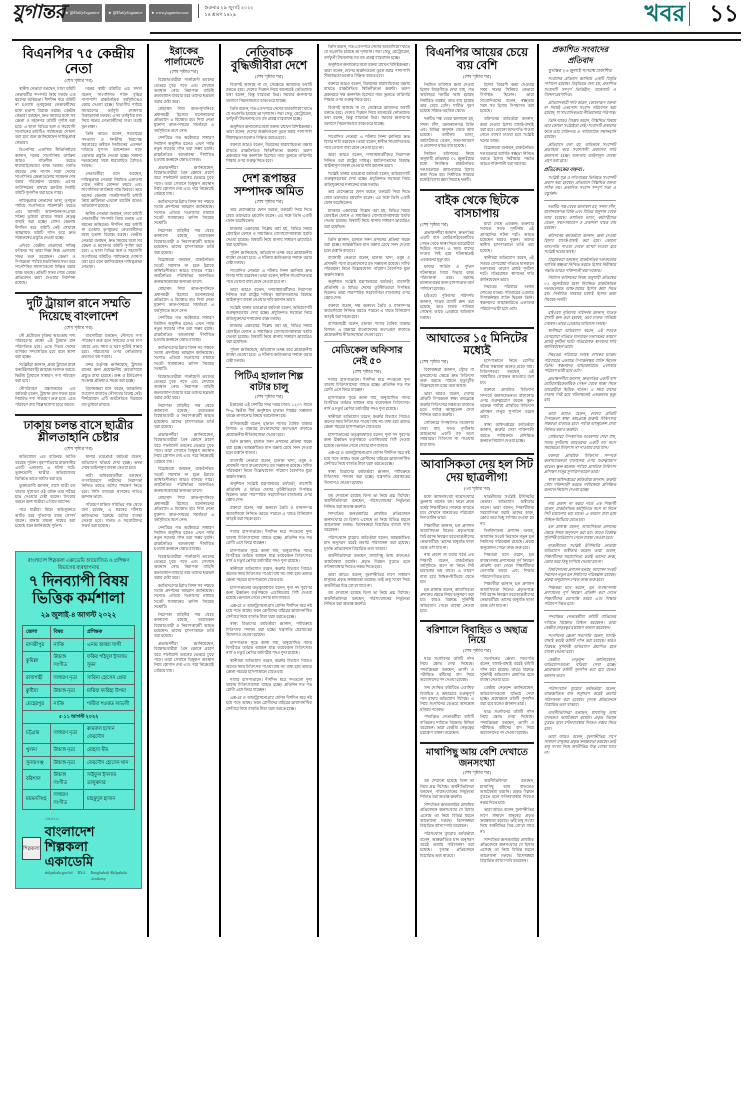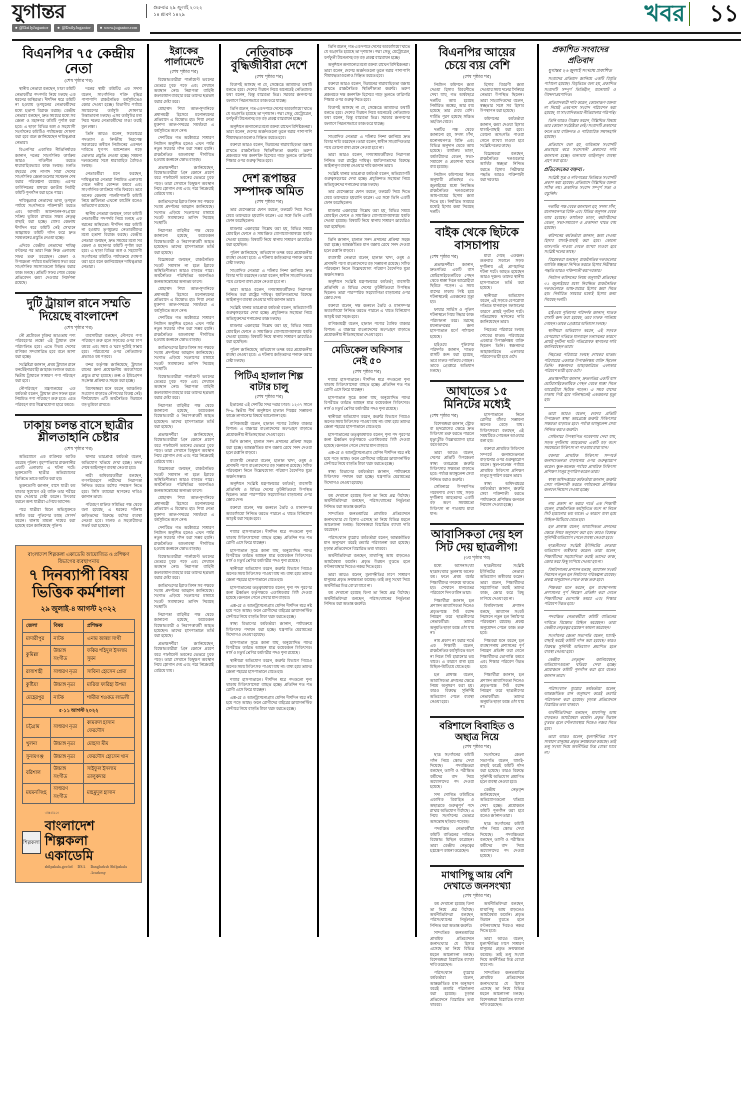--- a/index.html
+++ b/index.html
@@ -22,21 +22,21 @@
     height: 36px;
     padding: 2px 12px 0 12px;
     display: flex;
     align-items: flex-start;
   }
   .masthead-left {
     display: flex;
     align-items: flex-start;
     gap: 6px;
   }
-  .logo-wrap { display: flex; flex-direction: column; }
+  .logo-wrap { display: flex; flex-direction: row; font-style: italic; }
   .logo-text {
     font-family: "Liberation Serif", serif;
     font-weight: bold;
     font-size: 19px;
     letter-spacing: -0.5px;
     line-height: 20px;
     color: #1a1a1a;
     transform: scaleX(1.05);
     transform-origin: left center;
   }
@@ -110,21 +110,21 @@
   }
   .col {
     box-sizing: border-box;
   }
   .col-sep { border-left: 2px solid #000000; }
 
   .c1 { width: 137px; padding: 0 5px; }
   .c2 { width: 72px;  padding: 0 5px; }
   .c3 { width: 98px;  padding: 0 5px; }
   .c4 { width: 98px;  padding: 0 5px; }
-  .c5 { width: 122px; padding: 0 13px; }
+  .c5 { width: 122px; padding: 0 3px; }
   .c7 { width: 84px;  padding: 0 5px; font-style: italic; }
 
   
   .hl {
     text-align: center;
     font-weight: bold;
     color: #0b0b0b;
     line-height: 1.12;
     margin: 2px 0 1px 0;
     font-family: "Liberation Serif", serif;
@@ -160,23 +160,23 @@
 
   .subhead {
     font-weight: bold;
     font-size: 5px;
     margin: 2px 0 1px 0;
   }
 
   
   .ad-box {
     border: 1px solid #777;
-    margin-top: 14px;
+    margin-top: 20px;
     padding: 5px 6px 6px 6px;
-    background: #fdba74;
+    background: #5eead4;
     box-sizing: border-box;
   }
   .ad-kicker {
     text-align: center;
     font-size: 5px;
     line-height: 7px;
     margin-bottom: 2px;
     color: #222;
   }
   .ad-title {

